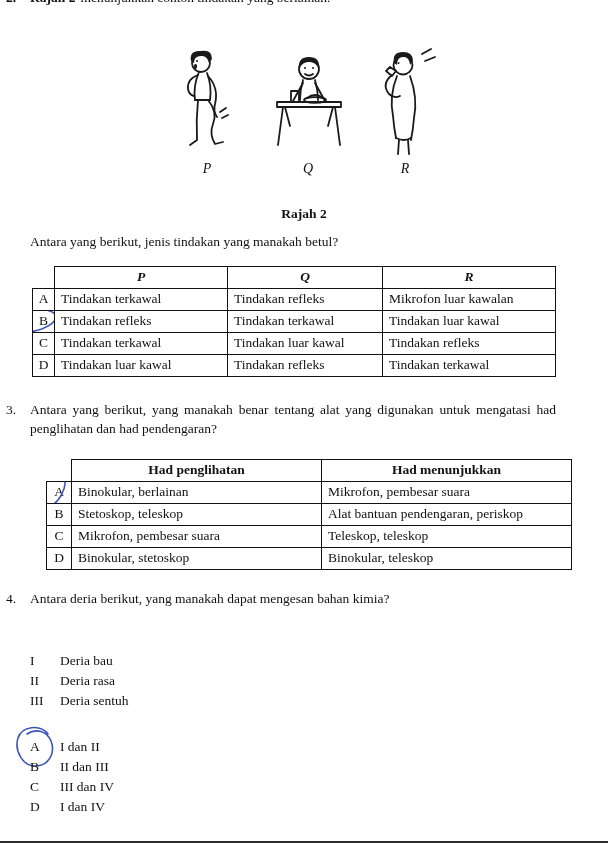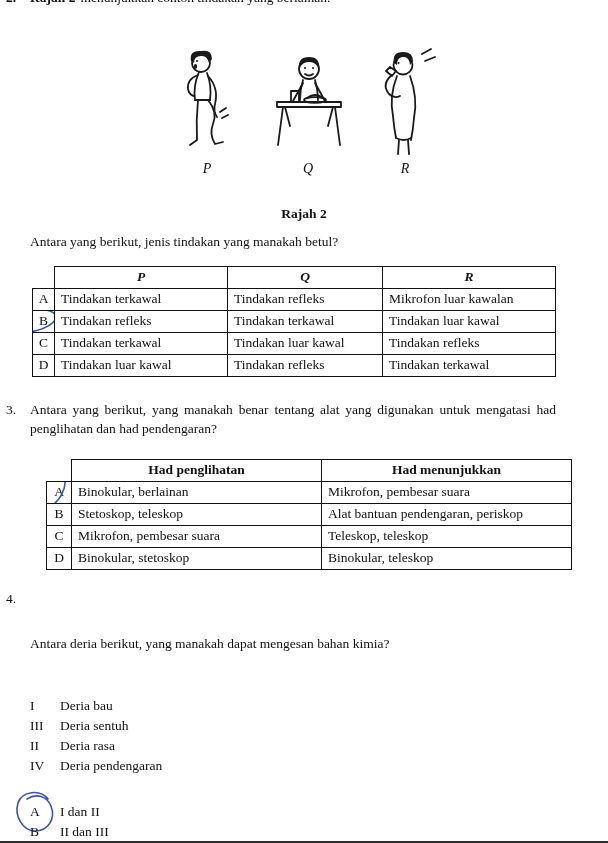--- a/index.html
+++ b/index.html
@@ -215,39 +215,35 @@
     <tr>
       <td class="letter"><span>D</span></td>
       <td>Binokular, stetoskop</td>
       <td>Binokular, teleskop</td>
     </tr>
   </tbody>
     </table>
 
   <div class="para para-q4">
     <span class="qnum">4.</span>
-    <span class="ptext" style="text-align:left;margin-top:45px;">Antara deria berikut, yang manakah dapat mengesan bahan kimia?</span>
+    <span class="ptext" style="text-align:left;">Antara deria berikut, yang manakah dapat mengesan bahan kimia?</span>
   </div>
 
   <div class="stmts">
     <div class="srow">
       <span class="snum">I</span>
       <span>Deria bau</span>
     </div>
     <div class="srow">
+      <span class="snum">II</span>
+      <span>Deria rasa</span>
+    </div>
+    <div class="srow">
       <span class="snum">III</span>
       <span>Deria sentuh</span>
-    </div>
-    <div class="srow">
-      <span class="snum">II</span>
-      <span>Deria rasa</span>
-    </div>
-    <div class="srow">
-      <span class="snum">IV</span>
-      <span>Deria pendengaran</span>
     </div>
   </div>
 
   <div class="opts">
     <div class="srow">
       <span class="snum">A</span>
       <span>I dan II</span>
       <svg class="pen-circle" width="54" height="52" style="left:-20px;top:-13px;">
         <path d="M38 10 C30 0 12 2 8 14 C4 27 13 42 25 42 C38 42 46 30 41 17 C37 7 26 4 17 10"></path>
       </svg>

